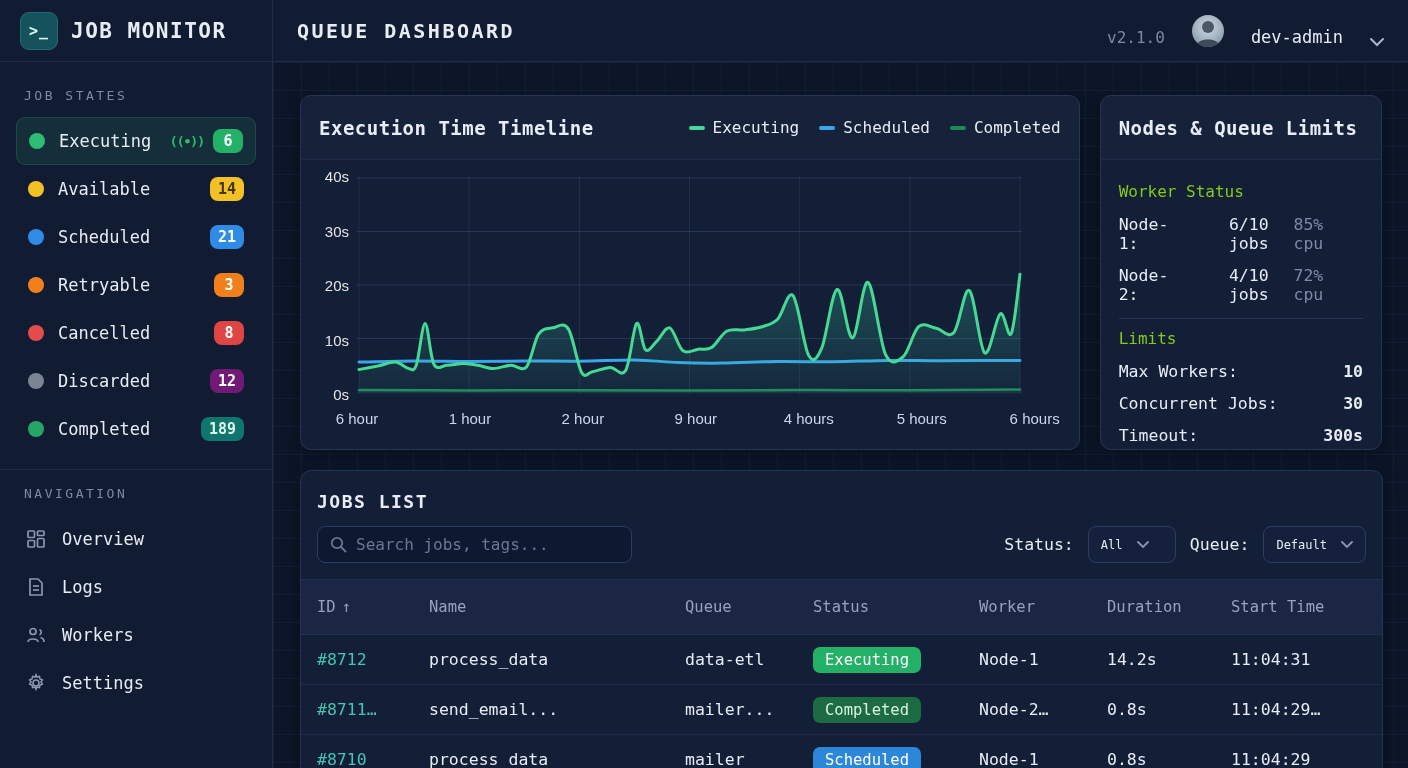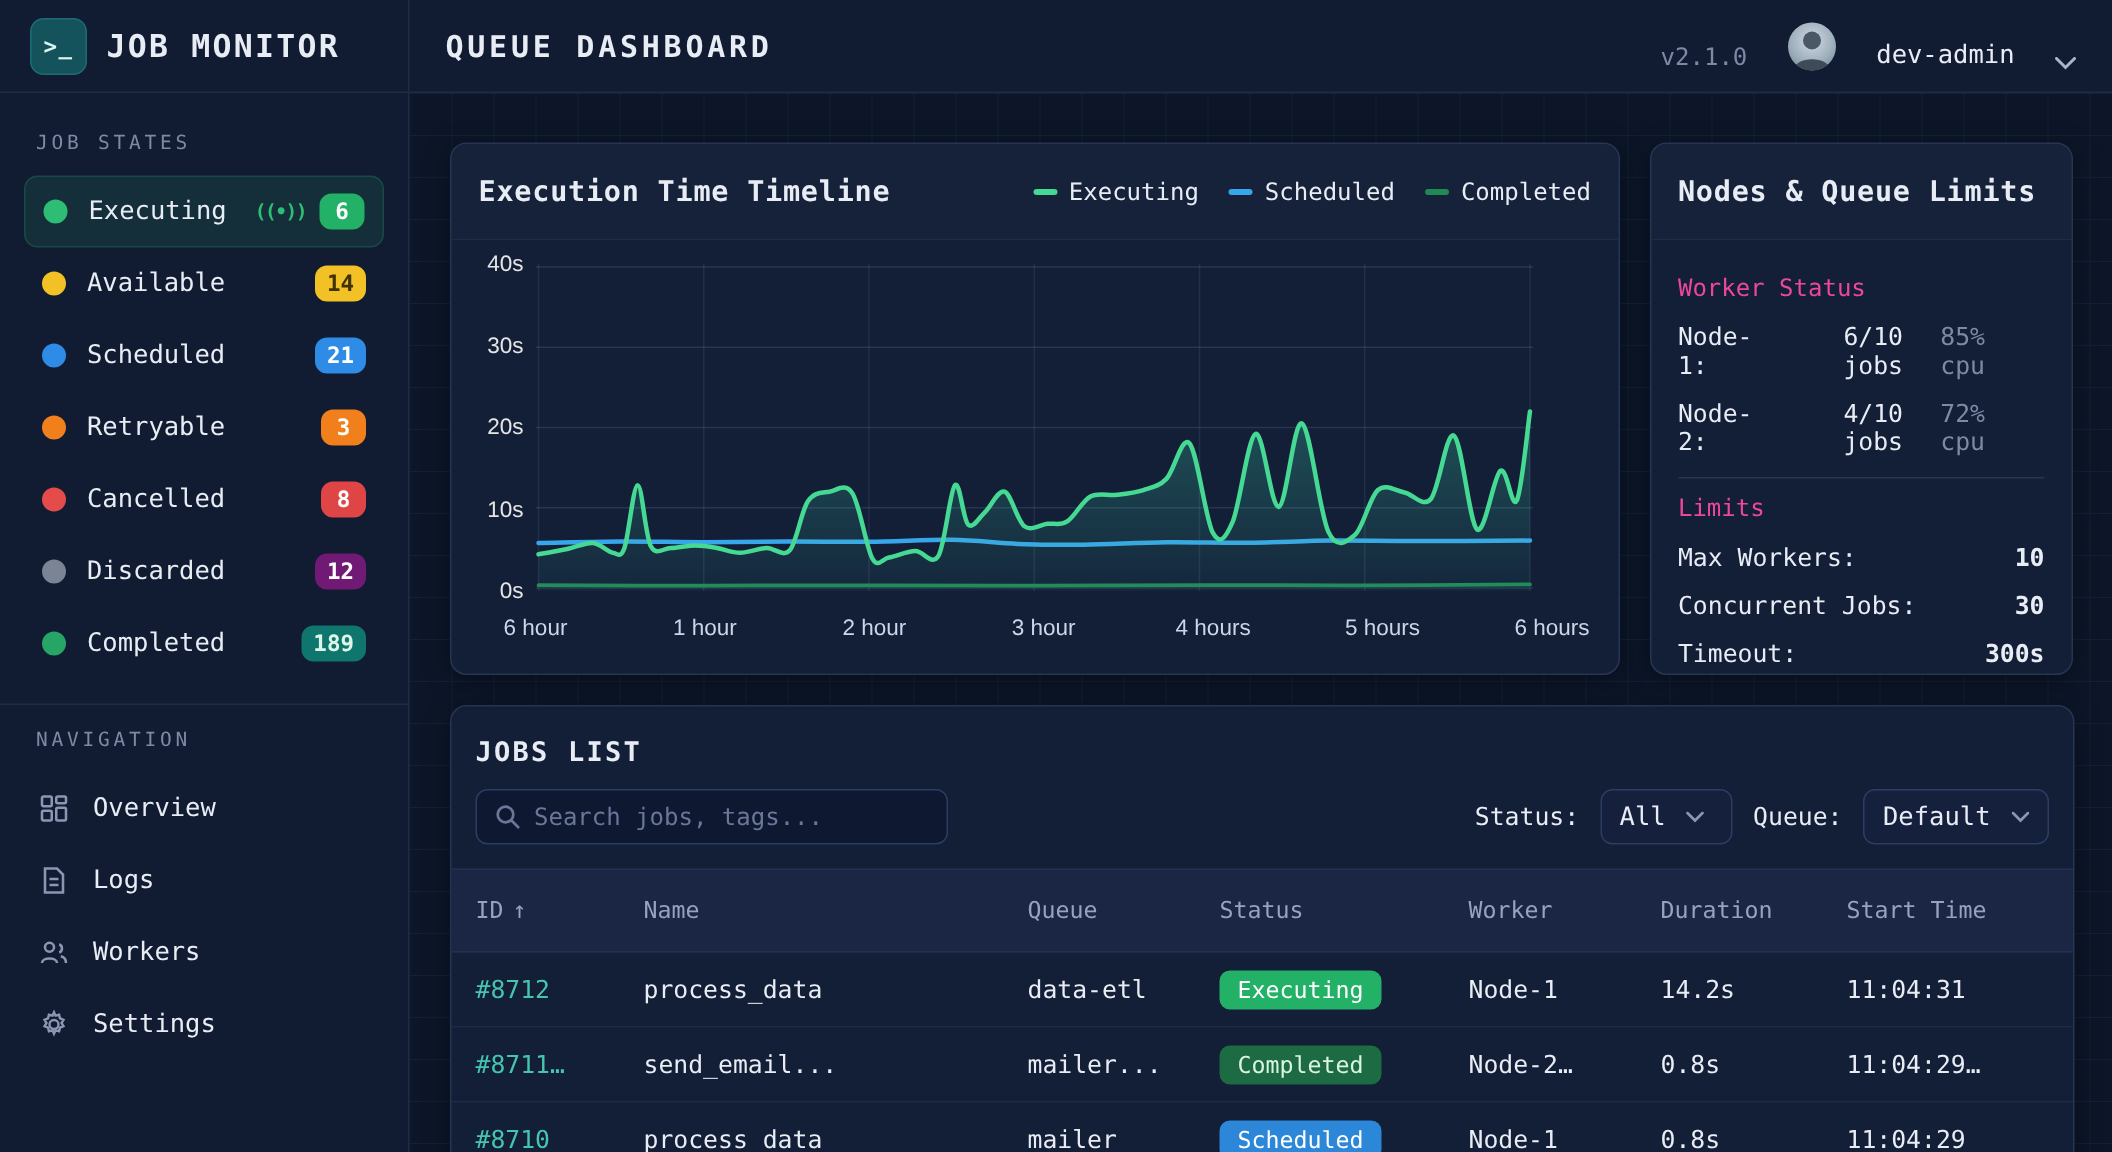--- a/index.html
+++ b/index.html
@@ -90,21 +90,21 @@
   .ylabels { width:42px; position:relative; height:218px; flex:none;
     font-family:"Liberation Sans",sans-serif; font-size:15px; color:#e5e5e5; }
   .ylabels div { position:absolute; right:8px; transform:translateY(-50%); }
   .plot { flex:1; position:relative; }
   .xlabels { position:relative; height:24px; margin-top:10px;
     font-family:"Liberation Sans",sans-serif; font-size:15px; color:#cdd6e8; }
   .xlabels div { position:absolute; transform:translateX(-50%); white-space:nowrap; top:2px; }
   
   .nodes-panel { width:298px; height:355px; }
   .nodes-body { padding:14px 18px; font-size:16px; }
-  .sub-label { color:#ec4899; font-size:16px; margin:8px 0 14px; }
+  .sub-label { color:#84cc16; font-size:16px; margin:8px 0 14px; }
   .worker-line { display:flex; align-items:baseline; margin-bottom:13px; font-size:16.5px; }
   .worker-jobs { margin-left:16px;text-align:center; }
   .worker-cpu { margin-left:auto; color:#7e89a6; }
   .nodes-divider { border-top:1px solid #273453; margin:14px 0 10px; }
   .limit-line { display:flex; margin-bottom:13px; font-size:16.5px; }
   .limit-value { margin-left:auto; font-weight:bold; }
   
   .jobs-panel { margin-top:20px; width:1083px; height:330px; overflow:hidden; }
   .jobs-title { font-size:18px; font-weight:bold; letter-spacing:1.5px; padding:20px 16px 0; }
   .jobs-toolbar { display:flex; align-items:center; padding:14px 16px 16px; }
@@ -116,21 +116,21 @@
   .search-box input {
     background:transparent; border:none; outline:none; color:#e8ecf4;
     font-family:inherit; font-size:16px; width:100%;
   }
   .search-box input::placeholder { color:#6b7798; }
   .filters { margin-left:auto; display:flex; align-items:center; gap:14px; }
   .filter-label { font-size:16.5px; }
   .select-box {
     height:37px; min-width:88px; background:#14203c; border:1px solid #2c3d63;
     border-radius:8px; display:flex; align-items:center; gap:14px;
-    padding:0 12px; font-size:17px; cursor:pointer;
+    padding:0 12px; font-size:12px; cursor:pointer;
   }
   .select-box .chev { color:#8b96b2; }
   .thead {
     background:#1a2644; height:56px; display:grid; align-items:center;
     grid-template-columns:112px 256px 128px 166px 128px 124px auto;
     padding:0 16px; color:#96a2c0; font-size:15.5px;
     border-top:1px solid #223052; border-bottom:1px solid #223052;
   }
   .trow {
     height:50px; display:grid; align-items:center;
@@ -324,21 +324,21 @@
               </defs>
               <path d="M2.0,214.1 C20.4,214.2 75.4,214.4 112.2,214.4 C148.9,214.4 185.6,214.2 222.3,214.2 C259.1,214.2 295.8,214.4 332.5,214.4 C369.2,214.4 405.9,214.1 442.7,214.1 C479.4,214.0 516.1,214.3 552.8,214.2 C589.6,214.2 644.6,213.7 663.0,213.6" fill="none" stroke="#1f8a55" stroke-width="2.5" stroke-linecap="round"></path>
               <path d="M2.0,186.0 C11.2,185.9 38.7,185.1 57.1,185.0 C75.4,184.9 93.8,185.5 112.2,185.5 C130.5,185.5 148.9,185.0 167.3,185.0 C185.6,184.9 204.0,185.4 222.3,185.2 C240.7,185.1 260.9,183.7 277.4,183.9 C293.9,184.1 306.8,186.0 321.5,186.6 C336.2,187.1 349.0,187.3 365.5,187.1 C382.1,186.9 402.3,185.7 420.6,185.5 C439.0,185.3 457.4,186.0 475.7,185.8 C494.1,185.6 512.4,184.6 530.8,184.4 C549.2,184.3 563.9,184.7 585.9,184.7 C607.9,184.7 650.1,184.5 663.0,184.4" fill="none" stroke="#38a6ea" stroke-width="3" stroke-linecap="round"></path>
               <path d="M2.0,193.5 C5.3,192.9 15.8,191.0 21.8,189.8 C27.9,188.5 33.4,185.6 38.4,186.0 C43.3,186.5 48.1,191.9 51.6,192.5 C55.1,193.0 56.5,196.7 59.3,189.3 C62.0,181.8 65.2,147.7 68.1,147.5 C71.0,147.3 73.2,181.2 76.9,188.2 C80.6,195.1 85.2,189.3 90.1,189.3 C95.1,189.2 101.5,187.6 106.7,187.6 C111.8,187.6 116.0,188.4 121.0,189.3 C125.9,190.1 130.9,192.5 136.4,192.5 C141.9,192.5 148.5,189.5 154.0,189.3 C159.5,189.0 164.9,196.0 169.5,190.9 C174.0,185.7 177.2,164.7 181.6,158.2 C186.0,151.7 190.9,152.7 195.9,151.8 C200.9,150.9 206.5,145.5 211.3,152.9 C216.1,160.3 220.5,189.1 224.5,196.2 C228.6,203.3 230.8,196.5 235.6,195.7 C240.3,194.9 247.7,191.6 253.2,191.4 C258.7,191.2 264.2,201.9 268.6,194.6 C273.0,187.3 276.3,151.0 279.6,147.5 C282.9,144.0 285.1,170.7 288.4,173.7 C291.7,176.8 295.4,169.4 299.4,165.7 C303.5,162.1 308.3,150.3 312.7,151.8 C317.1,153.3 321.1,171.2 325.9,174.8 C330.7,178.4 336.5,173.7 341.3,173.2 C346.1,172.7 349.8,174.6 354.5,171.6 C359.3,168.6 364.4,158.0 370.0,155.0 C375.5,152.1 381.7,154.7 387.6,153.9 C393.5,153.2 399.7,152.5 405.2,150.7 C410.7,148.9 415.5,148.4 420.6,143.2 C425.8,138.1 430.9,113.7 436.1,119.7 C441.2,125.7 446.7,170.3 451.5,179.1 C456.3,187.8 459.9,183.1 464.7,172.1 C469.5,161.2 475.0,115.0 480.1,113.3 C485.3,111.6 490.4,163.1 495.5,162.0 C500.7,160.8 505.5,103.6 511.0,106.3 C516.5,109.1 522.7,166.2 528.6,178.6 C534.5,190.9 540.7,185.3 546.2,180.7 C551.7,176.1 556.1,155.5 561.6,150.7 C567.2,146.0 573.4,151.4 579.3,152.3 C585.1,153.3 591.4,162.9 596.9,156.6 C602.4,150.3 607.2,111.0 612.3,114.4 C617.5,117.7 622.6,173.0 627.7,176.9 C632.9,180.9 638.8,141.1 643.2,137.9 C647.6,134.7 650.9,164.3 654.2,157.7 C657.5,151.1 661.5,108.2 663.0,98.3 L663.0,218 L2.0,218 Z" fill="url(#fillgrad)"></path>
               <path d="M2.0,193.5 C5.3,192.9 15.8,191.0 21.8,189.8 C27.9,188.5 33.4,185.6 38.4,186.0 C43.3,186.5 48.1,191.9 51.6,192.5 C55.1,193.0 56.5,196.7 59.3,189.3 C62.0,181.8 65.2,147.7 68.1,147.5 C71.0,147.3 73.2,181.2 76.9,188.2 C80.6,195.1 85.2,189.3 90.1,189.3 C95.1,189.2 101.5,187.6 106.7,187.6 C111.8,187.6 116.0,188.4 121.0,189.3 C125.9,190.1 130.9,192.5 136.4,192.5 C141.9,192.5 148.5,189.5 154.0,189.3 C159.5,189.0 164.9,196.0 169.5,190.9 C174.0,185.7 177.2,164.7 181.6,158.2 C186.0,151.7 190.9,152.7 195.9,151.8 C200.9,150.9 206.5,145.5 211.3,152.9 C216.1,160.3 220.5,189.1 224.5,196.2 C228.6,203.3 230.8,196.5 235.6,195.7 C240.3,194.9 247.7,191.6 253.2,191.4 C258.7,191.2 264.2,201.9 268.6,194.6 C273.0,187.3 276.3,151.0 279.6,147.5 C282.9,144.0 285.1,170.7 288.4,173.7 C291.7,176.8 295.4,169.4 299.4,165.7 C303.5,162.1 308.3,150.3 312.7,151.8 C317.1,153.3 321.1,171.2 325.9,174.8 C330.7,178.4 336.5,173.7 341.3,173.2 C346.1,172.7 349.8,174.6 354.5,171.6 C359.3,168.6 364.4,158.0 370.0,155.0 C375.5,152.1 381.7,154.7 387.6,153.9 C393.5,153.2 399.7,152.5 405.2,150.7 C410.7,148.9 415.5,148.4 420.6,143.2 C425.8,138.1 430.9,113.7 436.1,119.7 C441.2,125.7 446.7,170.3 451.5,179.1 C456.3,187.8 459.9,183.1 464.7,172.1 C469.5,161.2 475.0,115.0 480.1,113.3 C485.3,111.6 490.4,163.1 495.5,162.0 C500.7,160.8 505.5,103.6 511.0,106.3 C516.5,109.1 522.7,166.2 528.6,178.6 C534.5,190.9 540.7,185.3 546.2,180.7 C551.7,176.1 556.1,155.5 561.6,150.7 C567.2,146.0 573.4,151.4 579.3,152.3 C585.1,153.3 591.4,162.9 596.9,156.6 C602.4,150.3 607.2,111.0 612.3,114.4 C617.5,117.7 622.6,173.0 627.7,176.9 C632.9,180.9 638.8,141.1 643.2,137.9 C647.6,134.7 650.9,164.3 654.2,157.7 C657.5,151.1 661.5,108.2 663.0,98.3" fill="none" stroke="#45d993" stroke-width="3" stroke-linecap="round"></path>
             </svg>
           <div class="xlabels" id="xlabels">
               <div style="left: 0%;">6 hour</div>
               <div style="left: 16.6667%;">1 hour</div>
               <div style="left: 33.3333%;">2 hour</div>
-              <div style="left: 50%;">3 hour</div>
+              <div style="left: 50%;">9 hour</div>
               <div style="left: 66.6667%;">4 hours</div>
               <div style="left: 83.3333%;">5 hours</div>
               <div style="left: 100%;">6 hours</div>
             </div>
         </div>
       </div>
     </div>
 
     <div class="panel nodes-panel">
       <div class="panel-header">

